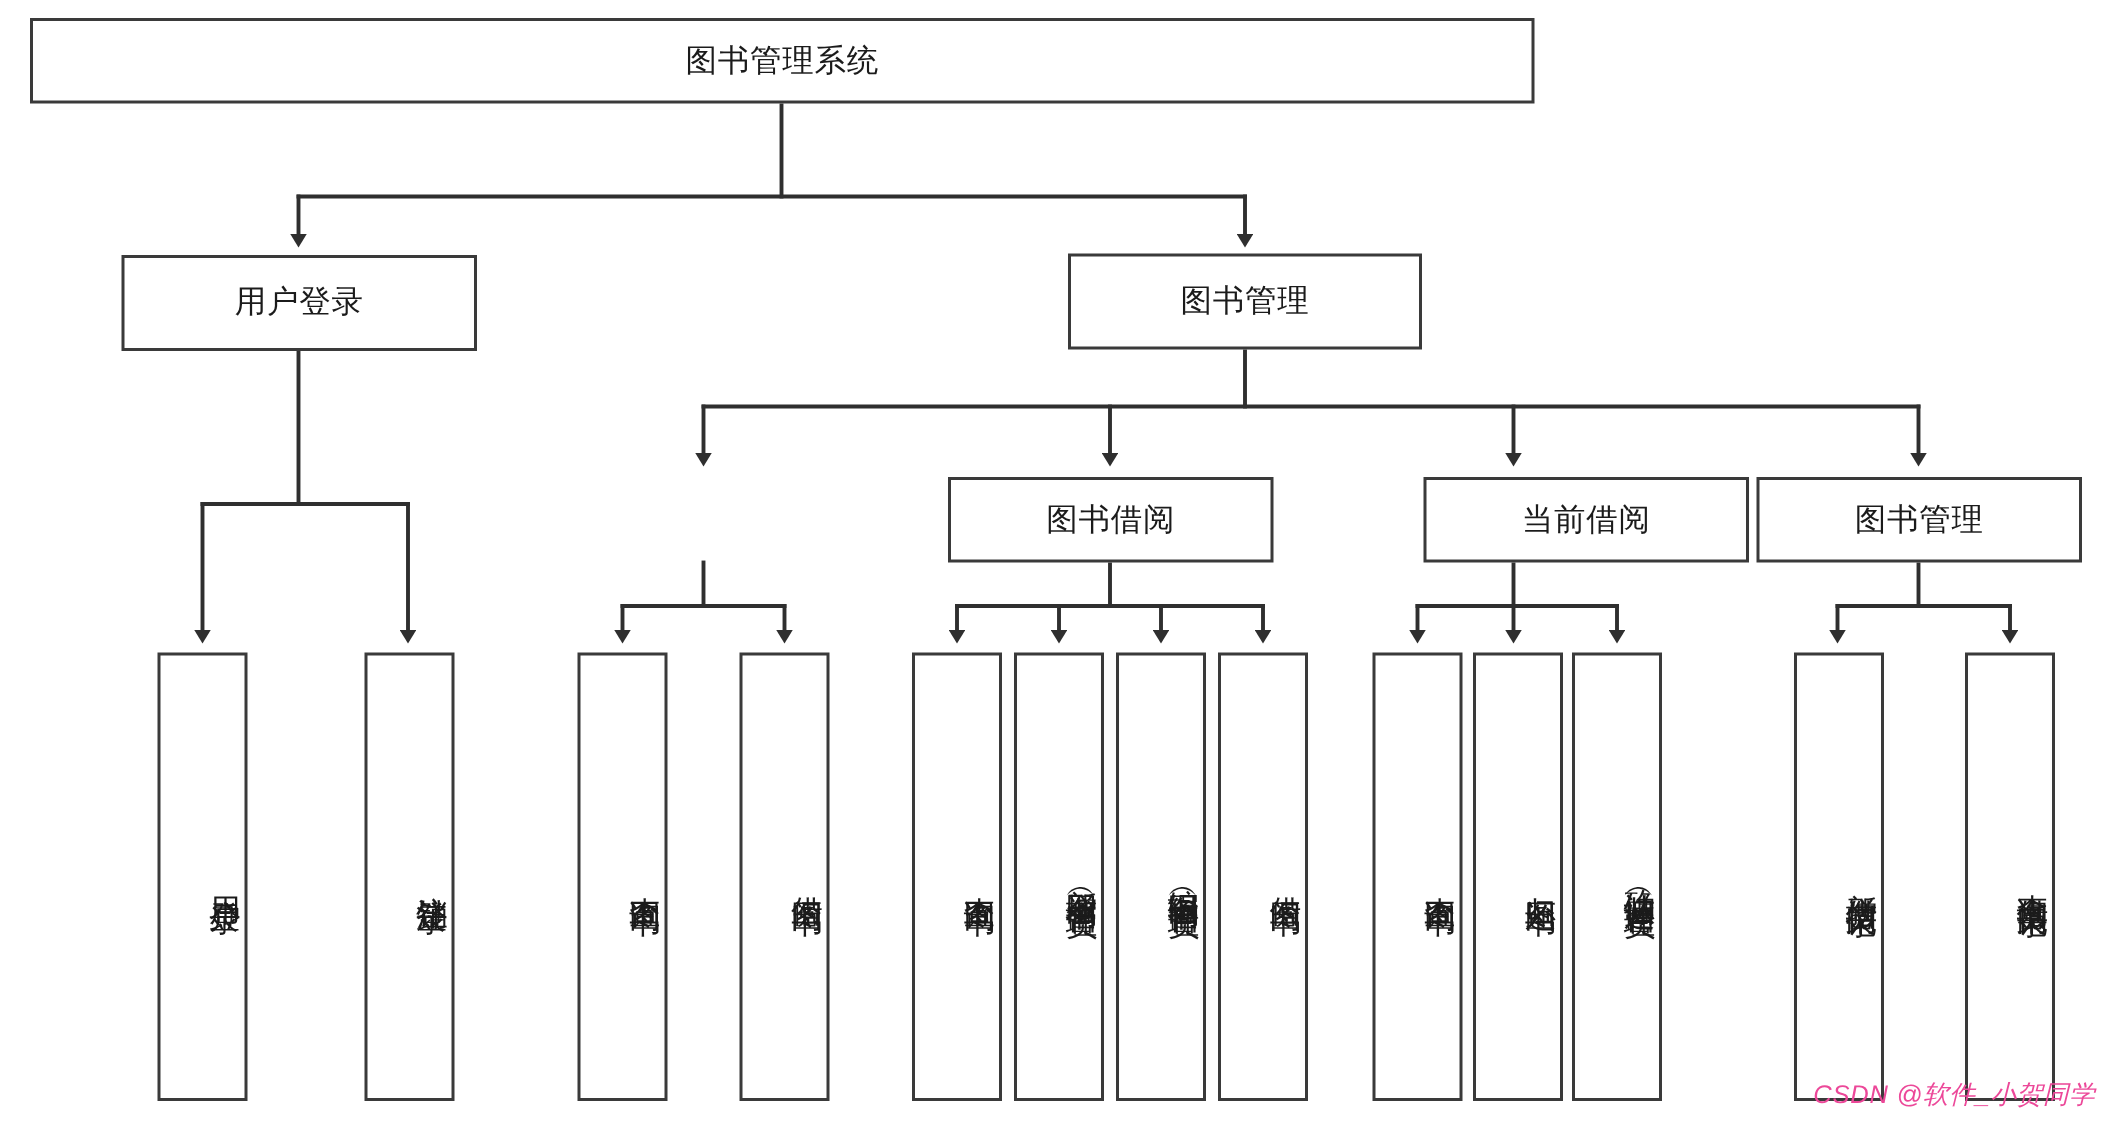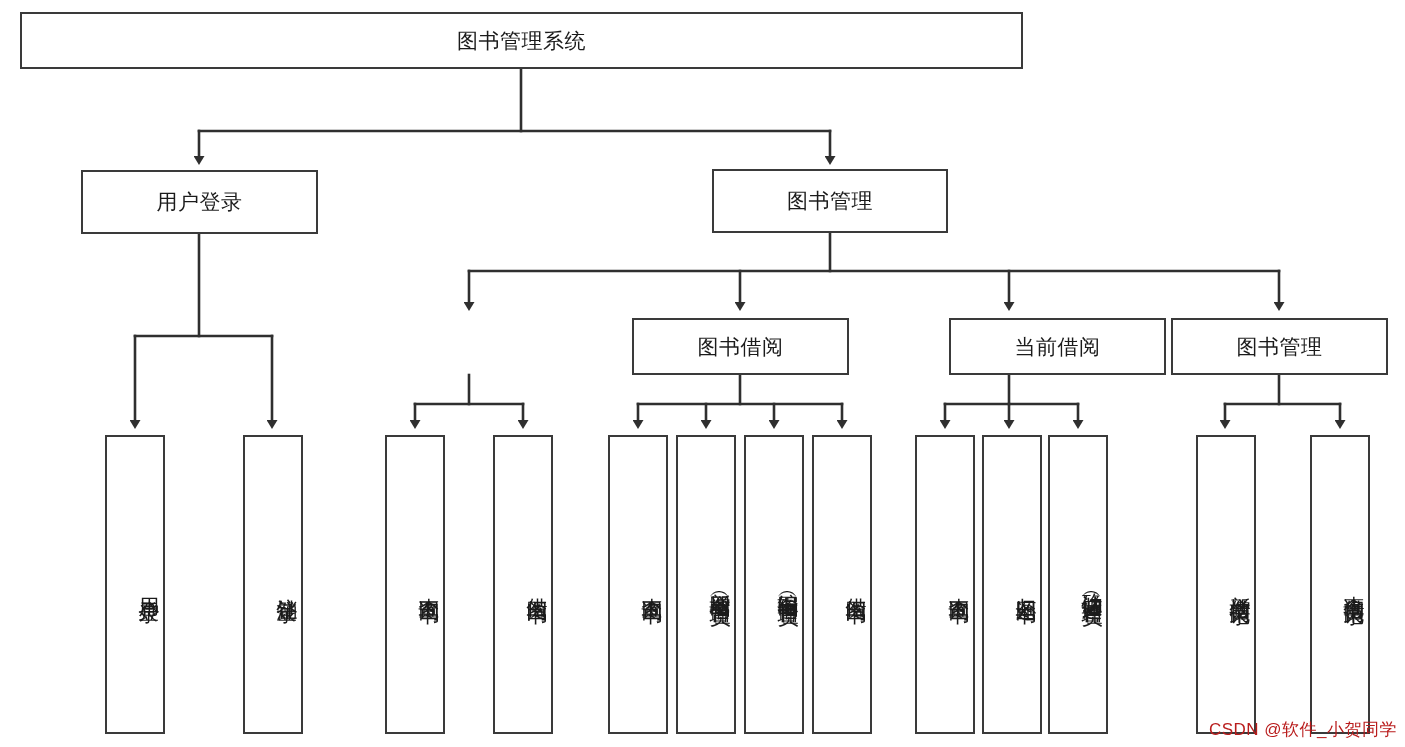--- a/index.html
+++ b/index.html
@@ -53,23 +53,24 @@
     justify-content: center;
   }
   .node.vert span {
     display: block;
   }
   #watermark {
     position: absolute;
     right: 8px;
     bottom: 6px;
     font-size: 17px;
-    color: #b91c1c;
+    color: #ec4899;
     white-space: nowrap;
     letter-spacing: 0.5px;
+    font-style: italic;
   }
 </style>
 </head>
 <body>
 
 <div id="canvas">
 
   <svg id="edges" viewBox="0 0 1405 747" width="1405" height="747" xmlns="http://www.w3.org/2000/svg">
     <defs>
       <marker id="arrow" markerWidth="9" markerHeight="11" refX="1" refY="5.5" orient="auto" markerUnits="userSpaceOnUse">

